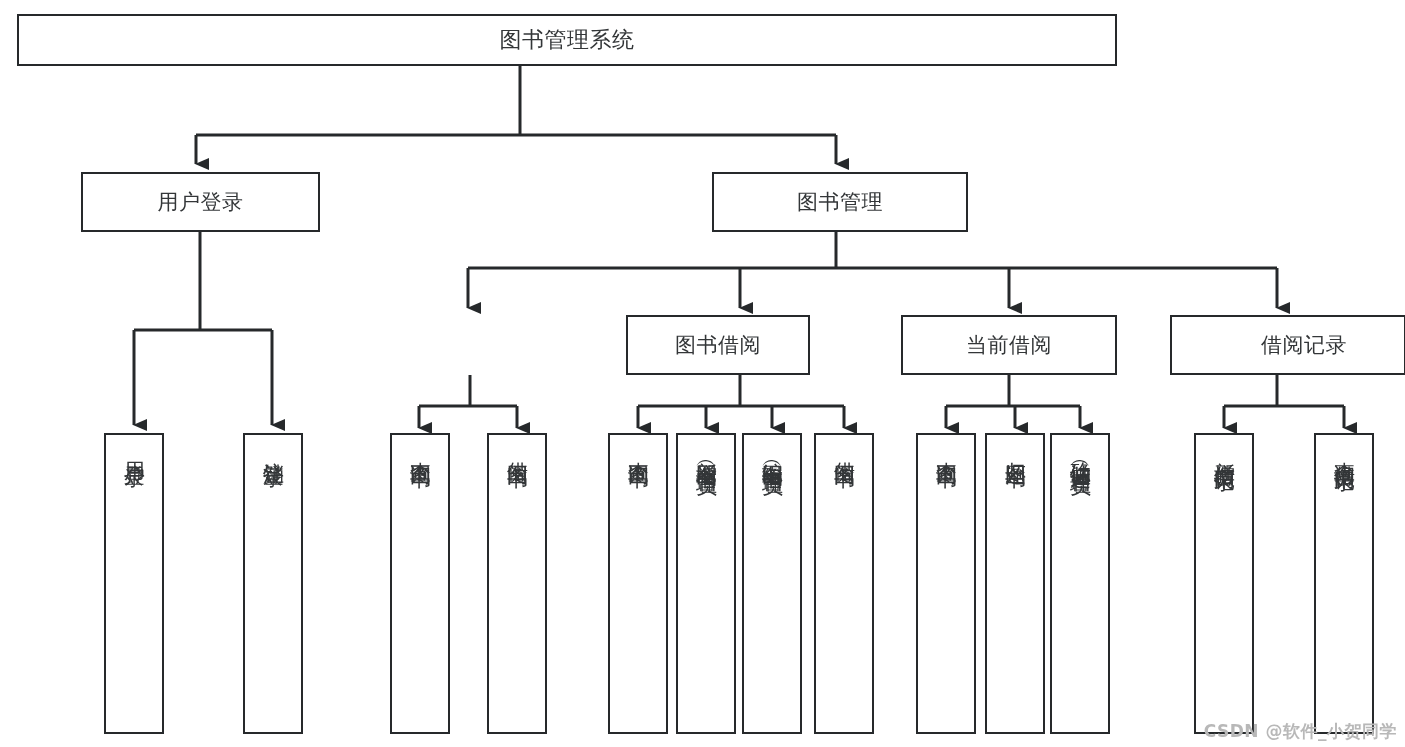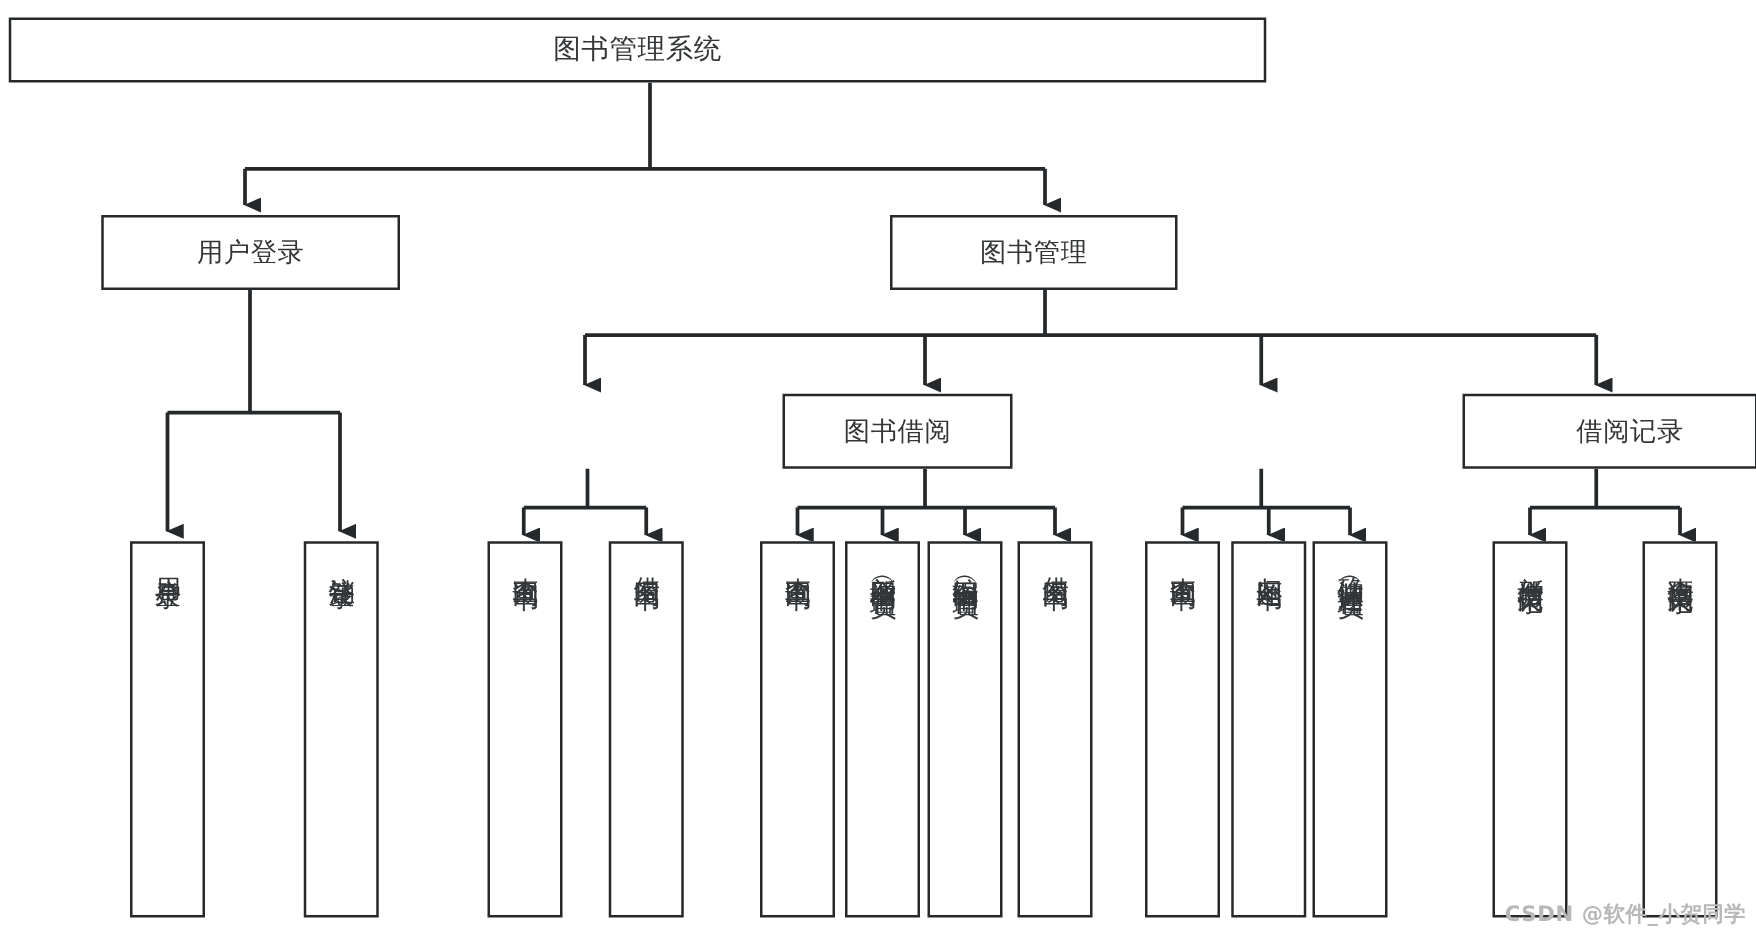--- a/index.html
+++ b/index.html
@@ -125,34 +125,37 @@
       <path d="M 1015 406 L 1015 428" marker-end="url(#arrow)"></path>
       <path d="M 1080 406 L 1080 428" marker-end="url(#arrow)"></path>
 
       <path d="M 1277 375 L 1277 406"></path>
       <path d="M 1224 406 L 1344 406"></path>
       <path d="M 1224 406 L 1224 428" marker-end="url(#arrow)"></path>
       <path d="M 1344 406 L 1344 428" marker-end="url(#arrow)"></path>
     </g>
   </svg>
 
-  <div class="node horiz root" style="left:7px; top:14px; width:1006px; height:52px;">
+  <div class="node horiz root" style="left:17px; top:14px; width:1100px; height:52px;">
     <span class="node-label">图书管理系统</span>
   </div>
 
   <div class="node horiz" style="left:81px; top:172px; width:239px; height:60px;">
     <span class="node-label">用户登录</span>
   </div>
-  <div class="node horiz" style="left:712px; top:172px; width:230px; height:60px;">
+  <div class="node horiz" style="left:712px; top:172px; width:256px; height:60px;">
     <span class="node-label">图书管理</span>
   </div>
 
   <div class="node horiz" style="left:626px; top:315px; width:184px; height:60px;">
     <span class="node-label">图书借阅</span>
   </div>
+  <div class="node horiz" style="left:901px; top:315px; width:216px; height:60px;">
+    <span class="node-label">当前借阅</span>
+  </div>
   <div class="node horiz" style="left:1170px; top:315px; width:236px; height:60px;padding-left:32px;">
     <span class="node-label">借阅记录</span>
   </div>
 
   <div class="node vert" style="left:104px; top:433px; width:60px; height:301px;">
     <span class="node-label">用户登录</span>
   </div>
   <div class="node vert" style="left:243px; top:433px; width:60px; height:301px;">
     <span class="node-label">注销登录</span>
   </div>

